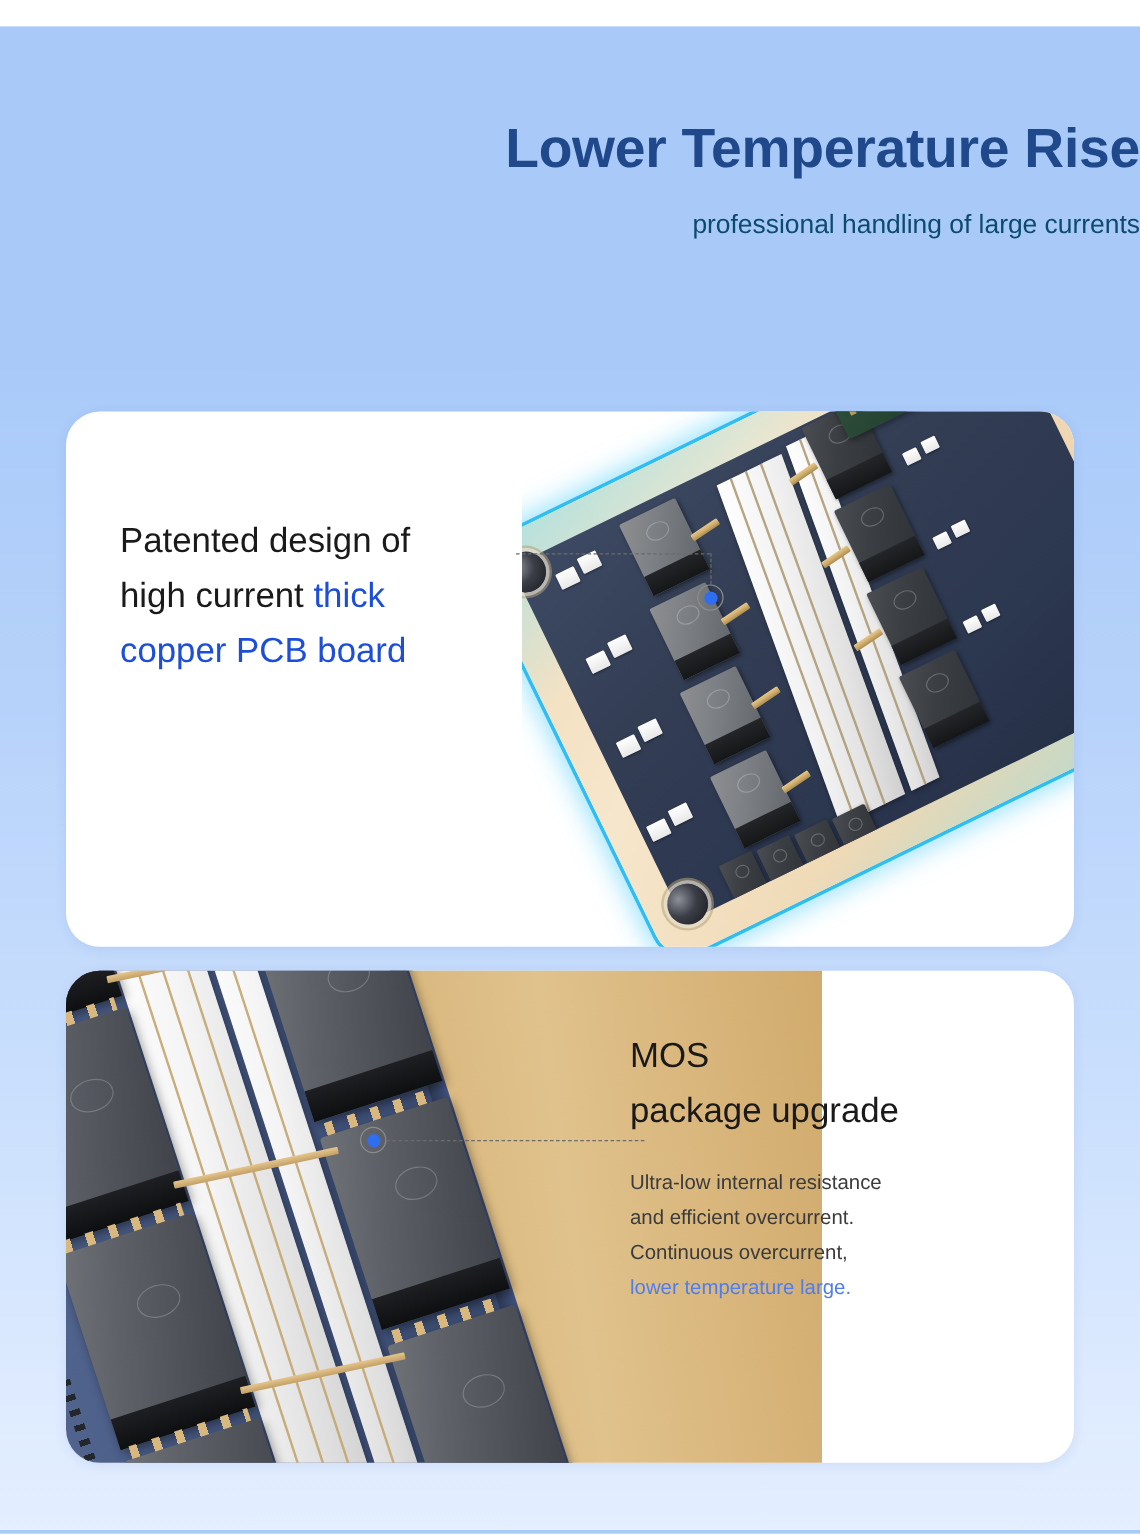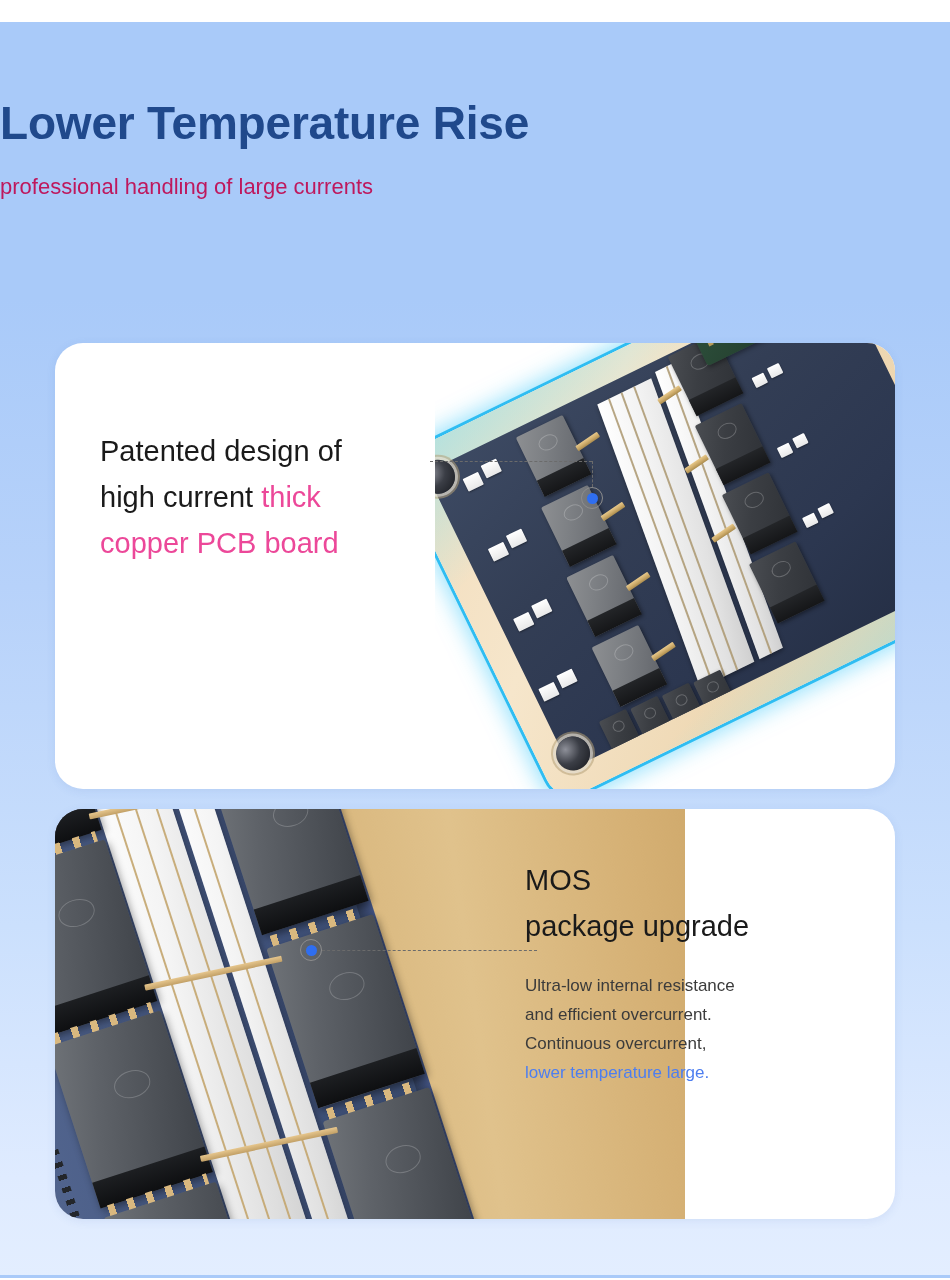--- a/index.html
+++ b/index.html
@@ -31,56 +31,56 @@
       #e3eeff 100%);
   }
   .bg-bottom-rule {
     position:absolute; left:0; bottom:0; width:950px; height:3px;
     background:#a9caf9;
   }
 
   
   .header {
     position:absolute; left:0; top:94px; width:950px;
-    text-align:left;
+    text-align:right;
   }
   .title-line {
     font-size:46px;
     font-weight:700;
     color:#20498c;
     letter-spacing:-0.2px;
     line-height:58px;
     white-space:nowrap;
   }
   .subtitle {
     margin-top:20px;
     font-size:22px;
     font-weight:400;
-    color:#be185d;
+    color:#0c4a6e;
     line-height:30px;
   }
 
   
   .card {
     position:absolute;
     background:#ffffff;
     border-radius:28px;
     overflow:hidden;
     box-shadow:0 2px 10px rgba(60,100,180,0.10);
     margin-top:33px;
   }
   #card-1 { left:55px; top:310px;  width:840px; height:446px; }
   #card-2 { left:55px; top:776px;  width:840px; height:410px; }
 
   
   .c1-text { position:absolute; left:45px; top:85px; width:370px; }
   .c1-head {
     font-size:29px; line-height:46px; color:#1a1a1a; font-weight:400;
   }
-  .c1-head .hl { color:#ec4899; }
+  .c1-head .hl { color:#1d4ed8; }
   .c1-body {
     margin-top:25px;
     font-size:17px; line-height:26px; color:#222222; font-weight:400;
   }
 
   
   .c2-text { position:absolute; left:470px; top:48px; width:350px; }
   .c2-head {
     font-size:29px; line-height:46px; color:#1a1a1a; font-weight:400;
   }

